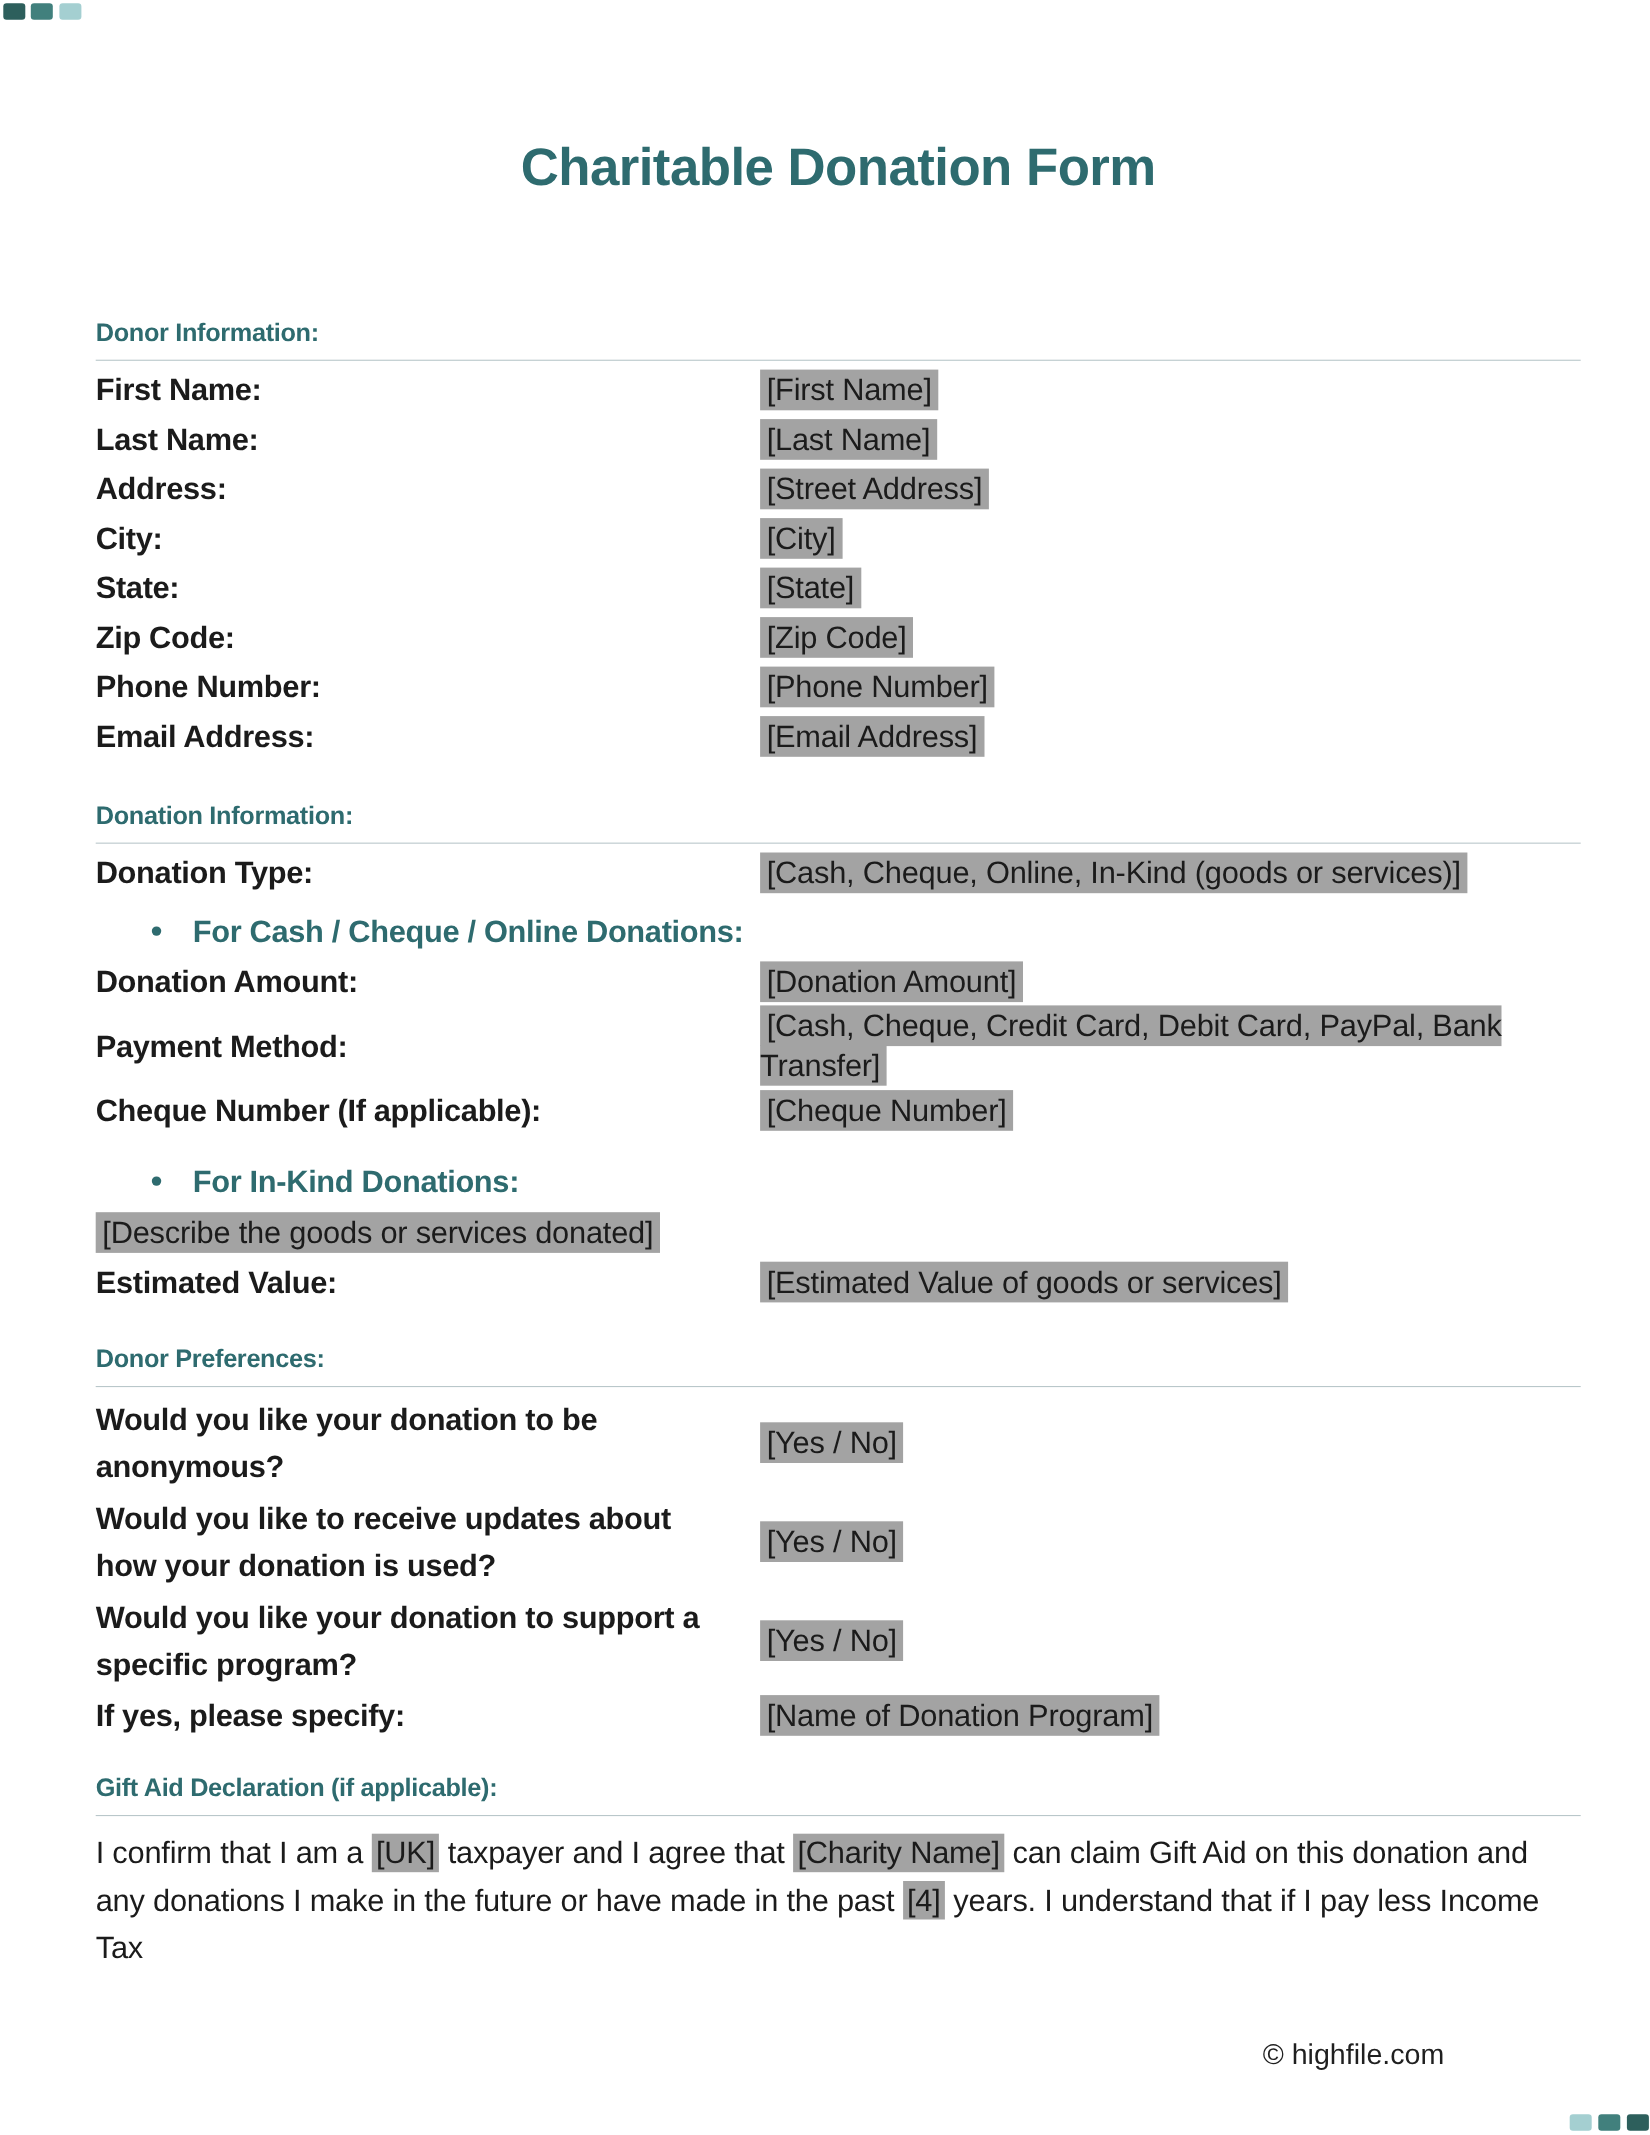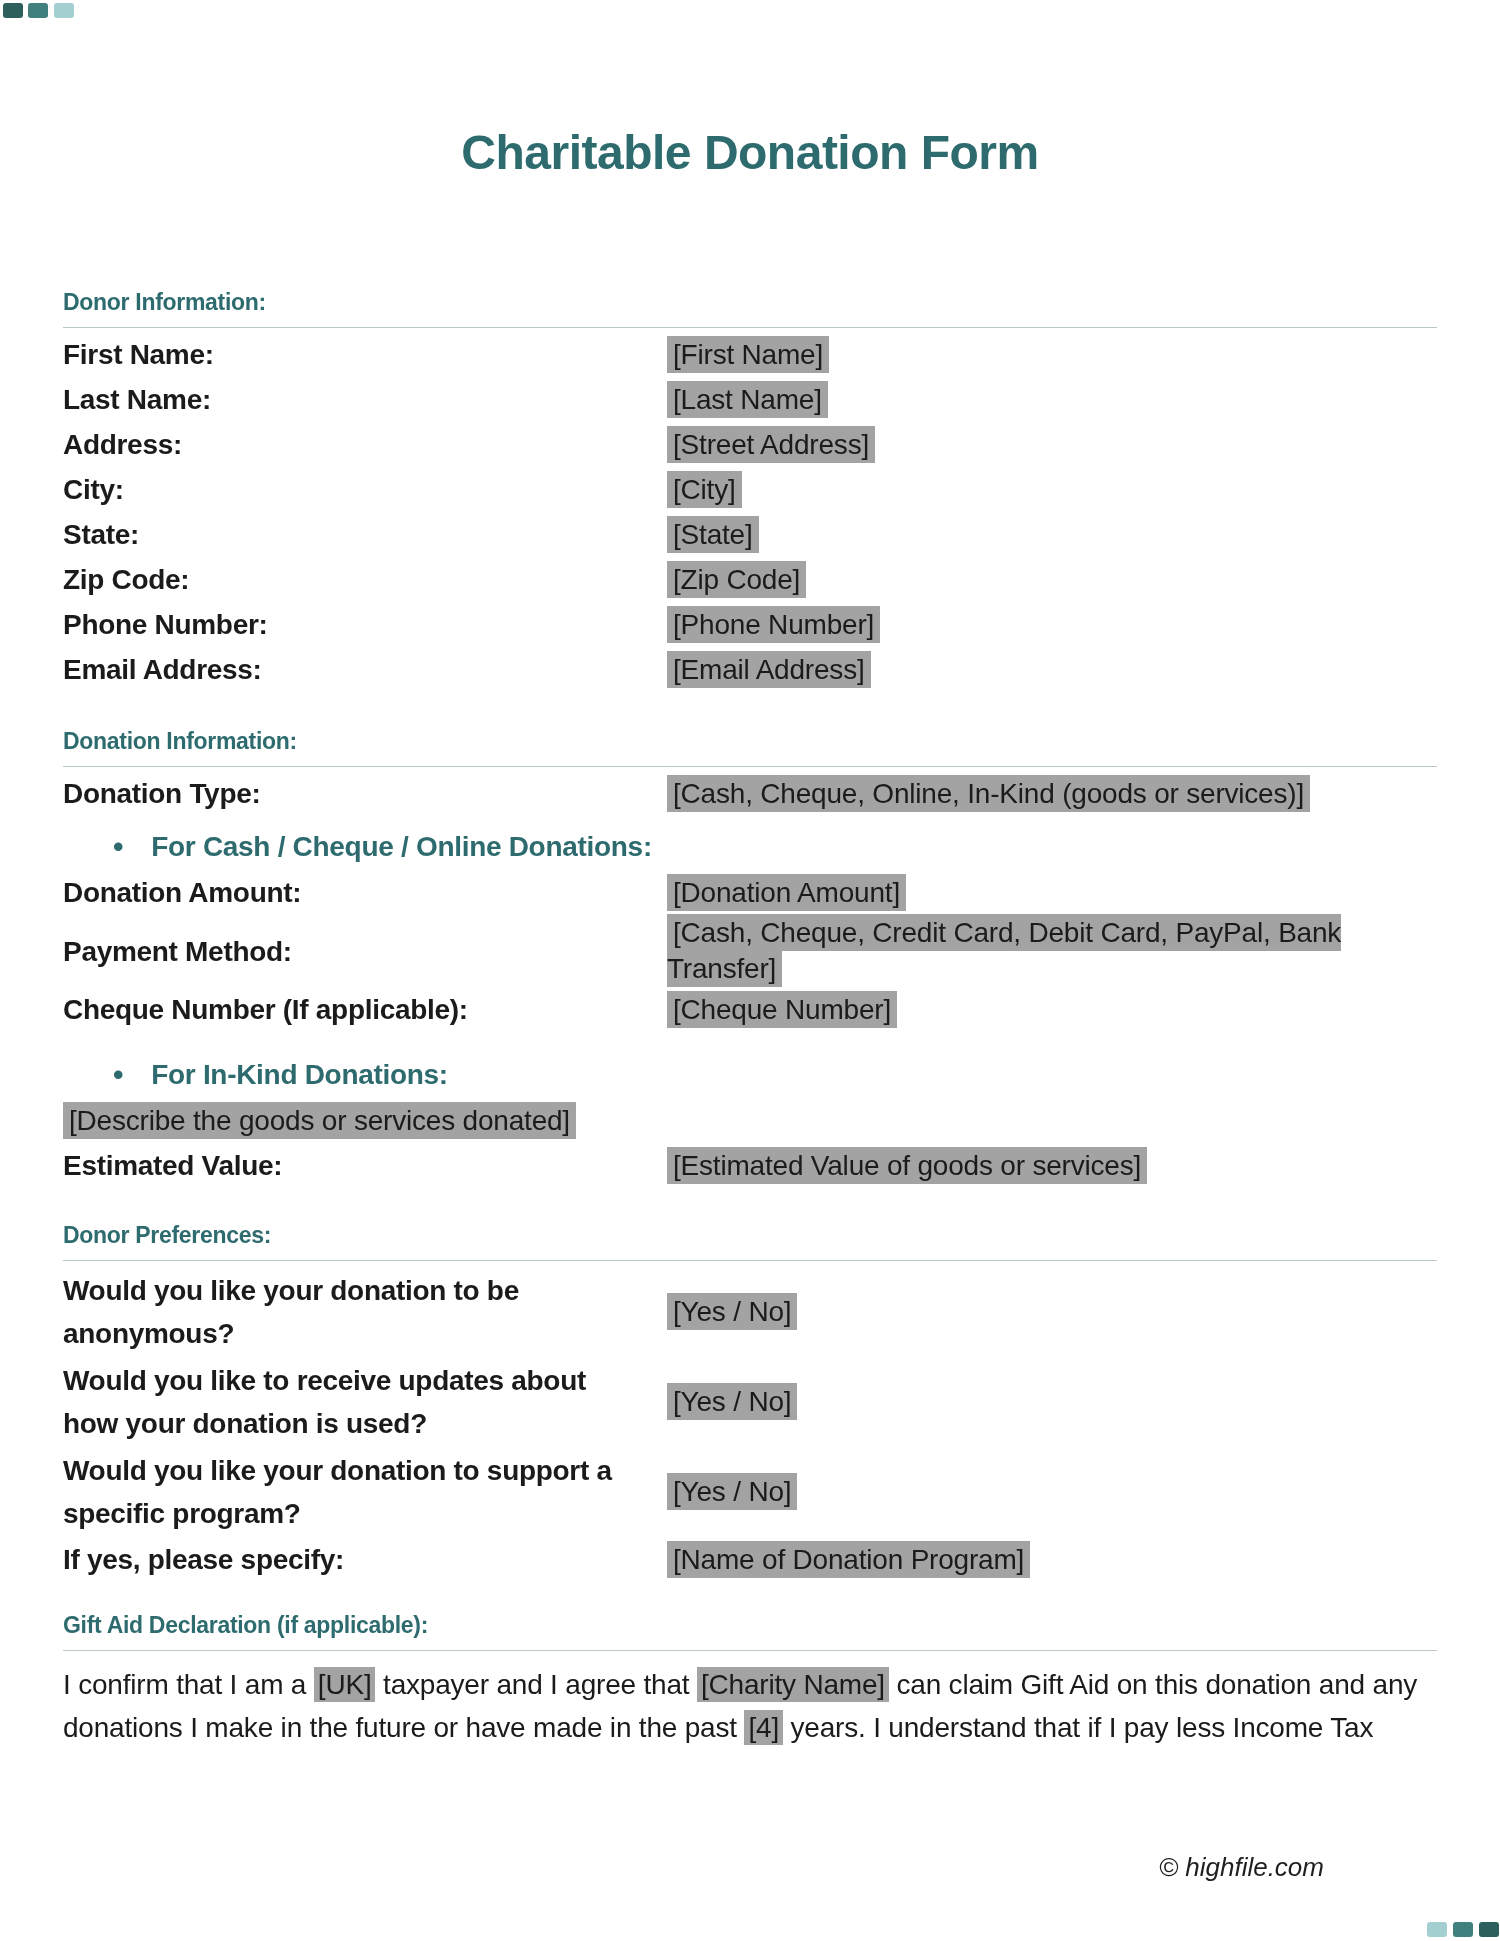--- a/index.html
+++ b/index.html
@@ -9,21 +9,21 @@
     color: #1b1b1b;
     width: 1500px;
   }
   .page {
     position: relative;
     width: 1500px;
     height: 1941px;
     background: #ffffff;
     overflow: hidden;
   }
-  .content { padding: 0 63px; }
+  .content { padding: 0 63px; margin-left: 24px; }
 
   
   .decor-sq {
     position: absolute;
     width: 20px; height: 15px;
     border-radius: 3px;
   }
   .tl1 { left: 3px;  top: 3px; }
   .tl2 { left: 28px; top: 3px; }
   .tl3 { left: 54px; top: 3px; }
@@ -104,24 +104,23 @@
     line-height: 43px;
     letter-spacing: -0.2px;
     max-width: 1374px;
     color: #1b1b1b;
   }
   .gift-paragraph .seg-hl { padding: 2px 4px; }
 
   .footer-credit {
     position: absolute;
     top: 1852px;
-    right: 176px;
+    right: 187px;
     font-size: 26px;
     color: #1f1f1f;
-    font-style: italic;
   }
 </style>
 </head>
 <body>
 
 <div class="page">
 
   <div class="decor-sq tl1" style="background-color: rgb(45, 95, 92);"></div>
   <div class="decor-sq tl2" style="background-color: rgb(65, 128, 125);"></div>
   <div class="decor-sq tl3" style="background-color: rgb(164, 207, 209);"></div>

